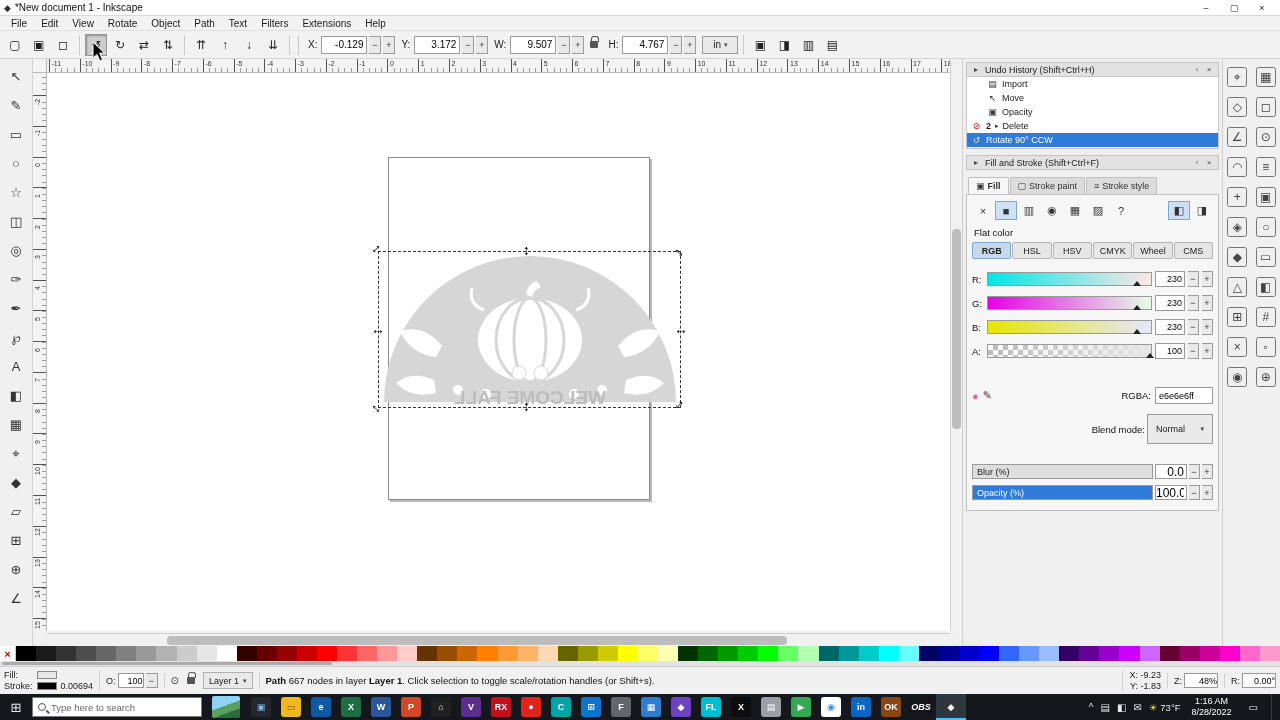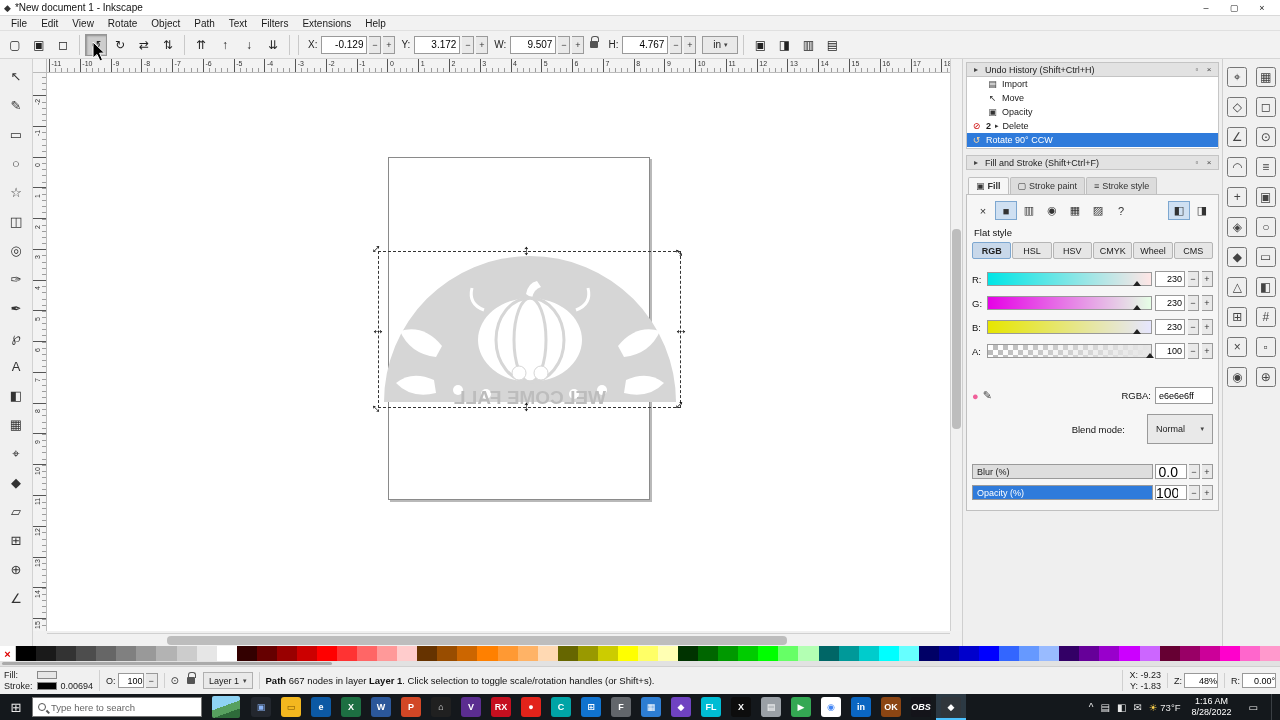--- a/index.html
+++ b/index.html
@@ -83,27 +83,27 @@
 .track-a{background-image:linear-gradient(to right,rgba(230,230,230,0),rgba(230,230,230,1)),linear-gradient(45deg,#bbb 25%,transparent 25%,transparent 75%,#bbb 75%),linear-gradient(45deg,#bbb 25%,transparent 25%,transparent 75%,#bbb 75%);background-size:100% 100%,10px 10px,10px 10px;background-position:0 0,0 0,5px 5px;background-color:#fff}
 .smarker{position:absolute;bottom:-1px;left:89%;width:0;height:0;border:4px solid transparent;border-bottom:5px solid #222}
 .smarker.at-end{left:97%}
 .sval{width:30px;height:16px;border:1px solid #9a9a9a;background:#fff;font-size:9px;text-align:right;padding-right:2px}
 .sstep{width:11px;height:16px;border:1px solid #9a9a9a;border-left:none;background:#e9e9e9;font-size:9px;display:flex;align-items:center;justify-content:center;color:#333}
 #rgba-row{display:flex;align-items:center;margin-top:24px;gap:4px}
 #rgba-row .ico{font-size:11px}
 #rgba-row .spacer{flex:1}
 #rgba-row .rgba-label{font-size:9.5px;color:#111}
 #rgba-input{width:58px;height:17px;border:1px solid #9a9a9a;background:#fff;font-size:9px;padding-left:3px}
-#blend-row{display:flex;align-items:center;justify-content:flex-end;gap:22px;margin-top:10px}
+#blend-row{display:flex;align-items:center;justify-content:flex-end;gap:2px;margin-top:10px}
 #blend-row .blend-label{font-size:9.5px;color:#111}
 #blend-select{width:66px;height:30px;border:1px solid #9a9a9a;background:#e9e9e9;display:flex;align-items:center;justify-content:space-between;padding:0 8px;font-size:9px}
 .fxrow{display:flex;align-items:center;height:15px;margin-top:6px;gap:2px}
 .fxtrack{flex:1;height:15px;border:1px solid #9a9a9a;background:#dedede;display:flex;align-items:center;padding-left:4px;font-size:9px;color:#222}
 .fxtrack.blue{background:#2f7bdb;color:#fff}
-.fxval{width:32px;height:15px;border:1px solid #9a9a9a;background:#fff;font-size:14px;text-align:right;padding-right:8px}
+.fxval{width:32px;height:15px;border:1px solid #9a9a9a;background:#fff;font-size:12px;text-align:right;padding-right:2px}
 .fxstep{width:11px;height:15px;border:1px solid #9a9a9a;border-left:none;background:#e9e9e9;font-size:9px;display:flex;align-items:center;justify-content:center;color:#333}
 #blur-row{margin-top:20px}
 
 #snapbar{position:absolute;left:1222px;top:59px;width:58px;height:587px;background:#f0f0f0;border-left:1px solid #cfcfcf;display:grid;grid-template-columns:1fr 1fr;align-content:start;justify-items:center;row-gap:10px;padding-top:8px}
 .snapbtn{width:20px;height:20px;display:flex;align-items:center;justify-content:center;font-size:12px;color:#444}
 
 #palette{position:absolute;left:0;top:646px;width:1280px;height:15px;background:#ededed;display:flex}
 #palette .none-swatch{width:16px;height:15px;background:#fff;border-right:1px solid #ccc;color:#d00;font-size:11px;display:flex;align-items:center;justify-content:center;font-weight:bold}
 .swatch{flex:1;height:15px}
 #palette-scroll{position:absolute;left:0;top:661px;width:1280px;height:5px;background:#e2e2e2}
@@ -394,21 +394,21 @@
         <button class="paintbtn active">■</button>
         <button class="paintbtn">▥</button>
         <button class="paintbtn">◉</button>
         <button class="paintbtn">▦</button>
         <button class="paintbtn">▨</button>
         <button class="paintbtn">?</button>
         <span class="spacer"></span>
         <button class="paintbtn active">◧</button>
         <button class="paintbtn">◨</button>
       </div>
-    <div id="flat-label">Flat style</div>
+    <div id="flat-label">Flat color</div>
     <div id="cs-tabs">
         <button class="cs-tab active">RGB</button>
         <button class="cs-tab">HSL</button>
         <button class="cs-tab">HSV</button>
         <button class="cs-tab">CMYK</button>
         <button class="cs-tab">Wheel</button>
         <button class="cs-tab">CMS</button>
       </div>
 
     <div class="srow">

